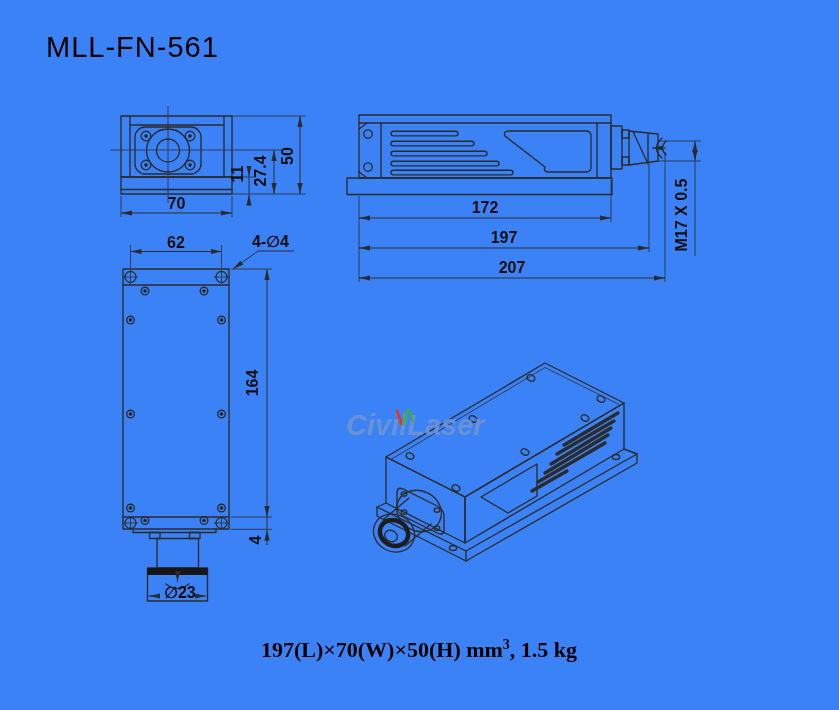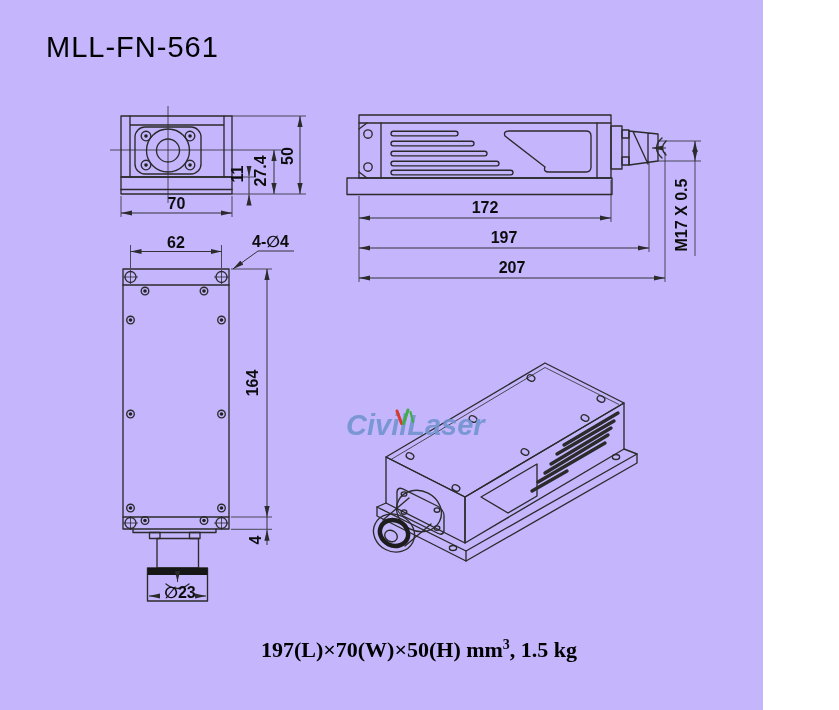--- a/index.html
+++ b/index.html
@@ -1,16 +1,16 @@
 <!DOCTYPE html>
 <html><head>
 <meta charset="utf-8">
 <style>
   html,body{margin:0;padding:0;background:#ffffff;}
-  #canvas{position:relative;width:763px;height:710px;background:#c4b5fd;overflow:hidden;
+  #canvas{position:relative;width:839px;height:710px;background:#3b82f6;overflow:hidden;
           font-family:"Liberation Sans","DejaVu Sans",sans-serif;}
   svg{position:absolute;left:0;top:0;}
   
   .o{stroke:#2b2b2b;stroke-width:1.35;fill:none;stroke-linecap:round;stroke-linejoin:round;}
   
   .t{stroke:#2b2b2b;stroke-width:0.8;fill:none;}
   
   .d{stroke:#2b2b2b;stroke-width:0.95;fill:none;}
   .dot{fill:#222;stroke:none;}
   .blk{fill:#161616;stroke:none;}

